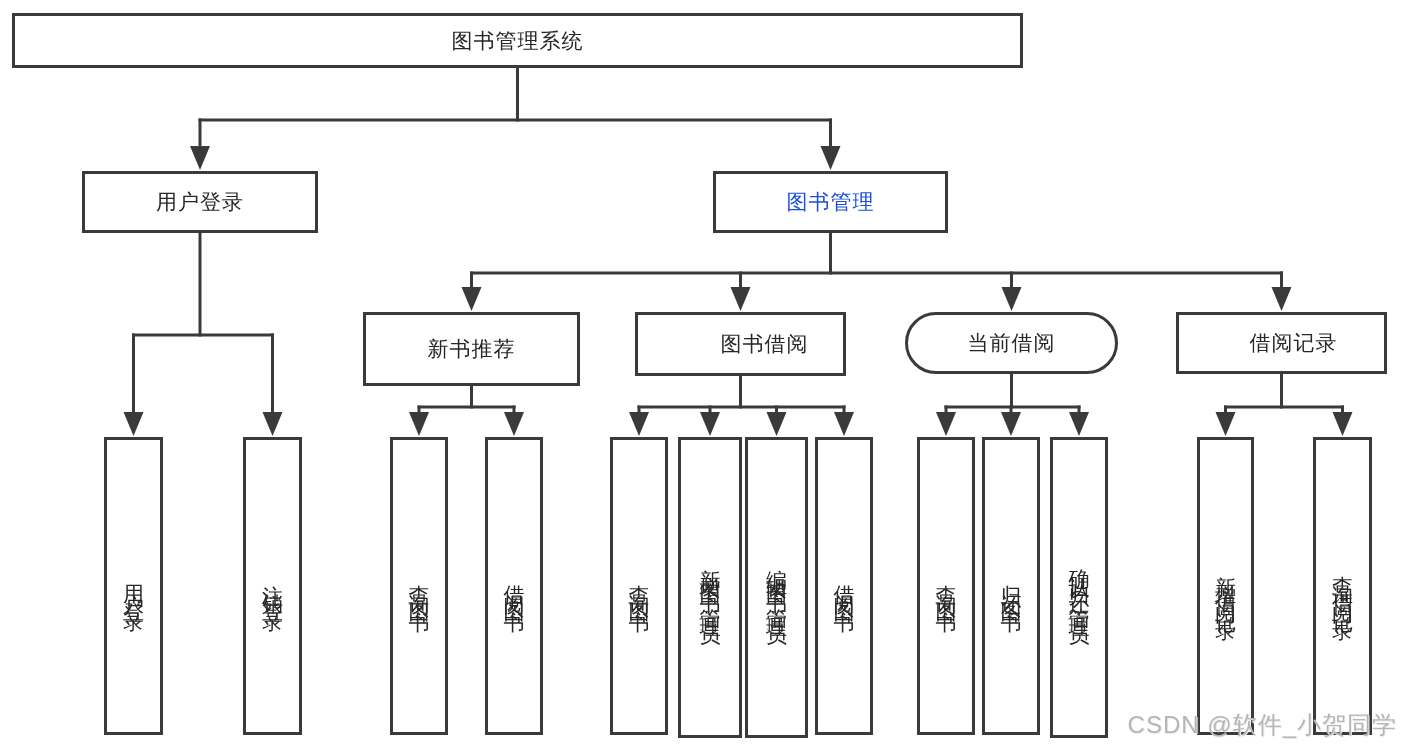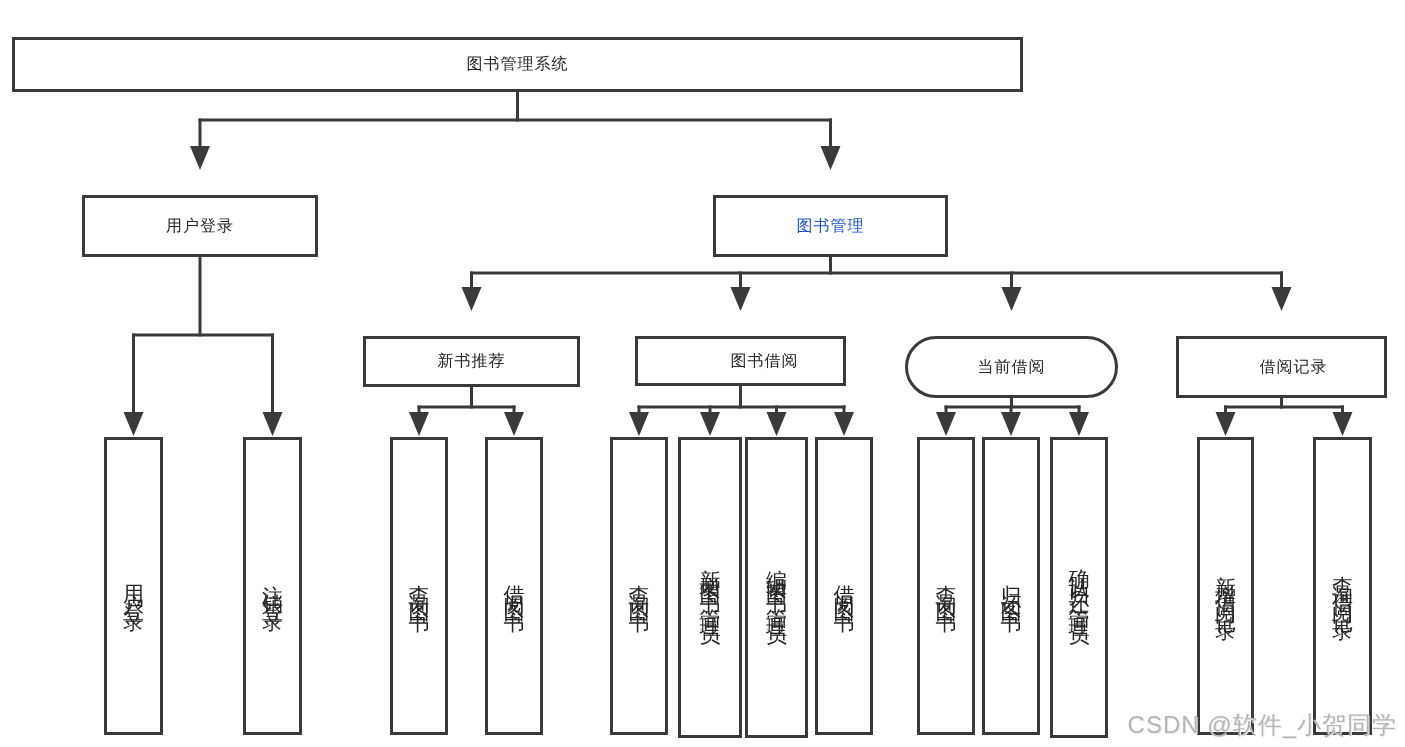--- a/index.html
+++ b/index.html
@@ -26,24 +26,23 @@
     box-sizing: border-box;
     background: #ffffff;
     border: 3px solid #3a3a3a;
     color: #262626;
     display: flex;
     align-items: center;
     justify-content: center;
     z-index: 2;
   }
   .hnode {
-    font-size: 16px;
+    font-size: 21px;
     letter-spacing: 1px;
     white-space: nowrap;
-    margin-top: 24px;
   }
   .vnode {
     writing-mode: vertical-rl;
     font-size: 21px;
     letter-spacing: 9px;
   }
   .vnode.long {
     letter-spacing: 8px;
   }
   .watermark {
@@ -113,22 +112,22 @@
       <line x1="1225.5" y1="407" x2="1342.5" y2="407" stroke="#3a3a3a" stroke-width="3" stroke-linecap="square"></line>
       <line x1="1225.5" y1="407" x2="1225.5" y2="417" stroke="#3a3a3a" stroke-width="3" stroke-linecap="square"></line>
       <polygon points="1215.5,412 1235.5,412 1225.5,436" fill="#3a3a3a"></polygon>
       <line x1="1342.5" y1="407" x2="1342.5" y2="417" stroke="#3a3a3a" stroke-width="3" stroke-linecap="square"></line>
       <polygon points="1332.5,412 1352.5,412 1342.5,436" fill="#3a3a3a"></polygon>
     </svg>
   <div class="watermark">CSDN @软件_小贺同学</div>
 <div class="node hnode" style="left: 12px; top: 13px; width: 1011px; height: 55px; border-color: rgb(58, 58, 58); color: rgb(38, 38, 38);">图书管理系统</div>
     <div class="node hnode" style="left: 82px; top: 171px; width: 236px; height: 62px; border-color: rgb(58, 58, 58); color: rgb(38, 38, 38);">用户登录</div>
     <div class="node hnode" style="left: 713px; top: 171px; width: 235px; height: 62px; border-color: rgb(58, 58, 58); color: #1d4ed8;">图书管理</div>
-    <div class="node hnode" style="left: 363px; top: 312px; width: 217px; height: 51px; border-color: rgb(58, 58, 58); color: rgb(38, 38, 38);">新书推荐</div>
-    <div class="node hnode" style="left: 635px; top: 312px; width: 211px; height: 50px; border-color: rgb(58, 58, 58); color: rgb(38, 38, 38); padding-left: 48px;">图书借阅</div>
+    <div class="node hnode" style="left: 363px; top: 312px; width: 217px; height: 74px; border-color: rgb(58, 58, 58); color: rgb(38, 38, 38);">新书推荐</div>
+    <div class="node hnode" style="left: 635px; top: 312px; width: 211px; height: 64px; border-color: rgb(58, 58, 58); color: rgb(38, 38, 38); padding-left: 48px;">图书借阅</div>
     <div class="node hnode" style="left: 905px; top: 312px; width: 213px; height: 62px; border-color: rgb(58, 58, 58); color: rgb(38, 38, 38); border-radius: 31px;">当前借阅</div>
     <div class="node hnode" style="left: 1176px; top: 312px; width: 211px; height: 62px; border-color: rgb(58, 58, 58); color: rgb(38, 38, 38); padding-left: 24px;">借阅记录</div>
     <div class="node vnode" style="left: 104px; top: 437px; width: 59px; height: 298px; border-color: rgb(58, 58, 58); color: rgb(38, 38, 38);">用户登录</div>
     <div class="node vnode" style="left: 243px; top: 437px; width: 59px; height: 298px; border-color: rgb(58, 58, 58); color: rgb(38, 38, 38);">注销登录</div>
     <div class="node vnode" style="left: 390px; top: 437px; width: 58px; height: 298px; border-color: rgb(58, 58, 58); color: rgb(38, 38, 38);">查询图书</div>
     <div class="node vnode" style="left: 485px; top: 437px; width: 58px; height: 298px; border-color: rgb(58, 58, 58); color: rgb(38, 38, 38);">借阅图书</div>
     <div class="node vnode" style="left: 610px; top: 437px; width: 58px; height: 298px; border-color: rgb(58, 58, 58); color: rgb(38, 38, 38);">查询图书</div>
     <div class="node vnode long" style="left: 678px; top: 437px; width: 64px; height: 301px; border-color: rgb(58, 58, 58); color: rgb(38, 38, 38);">新增图书（管理员）</div>
     <div class="node vnode long" style="left: 745px; top: 437px; width: 63px; height: 301px; border-color: rgb(58, 58, 58); color: rgb(38, 38, 38);">编辑图书（管理员）</div>
     <div class="node vnode" style="left: 815px; top: 437px; width: 58px; height: 298px; border-color: rgb(58, 58, 58); color: rgb(38, 38, 38);">借阅图书</div>

